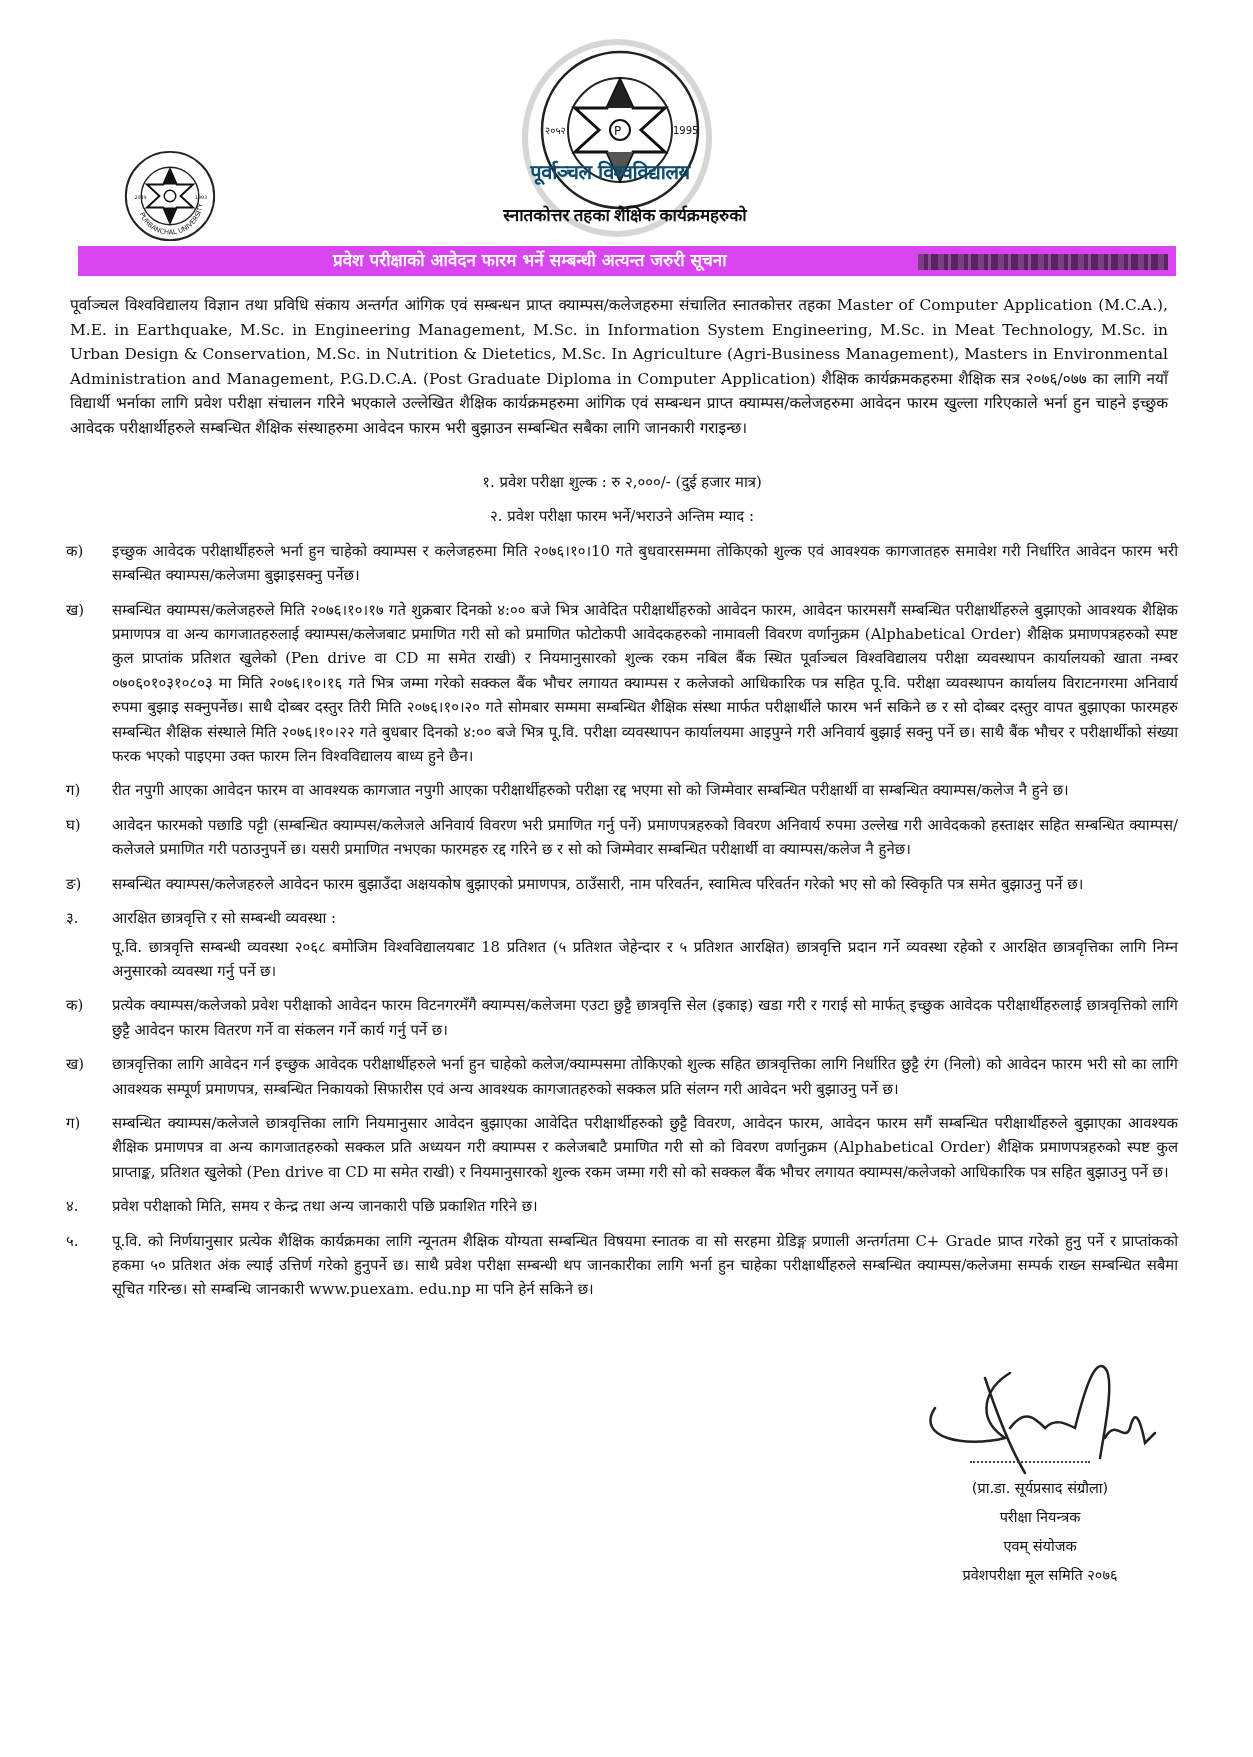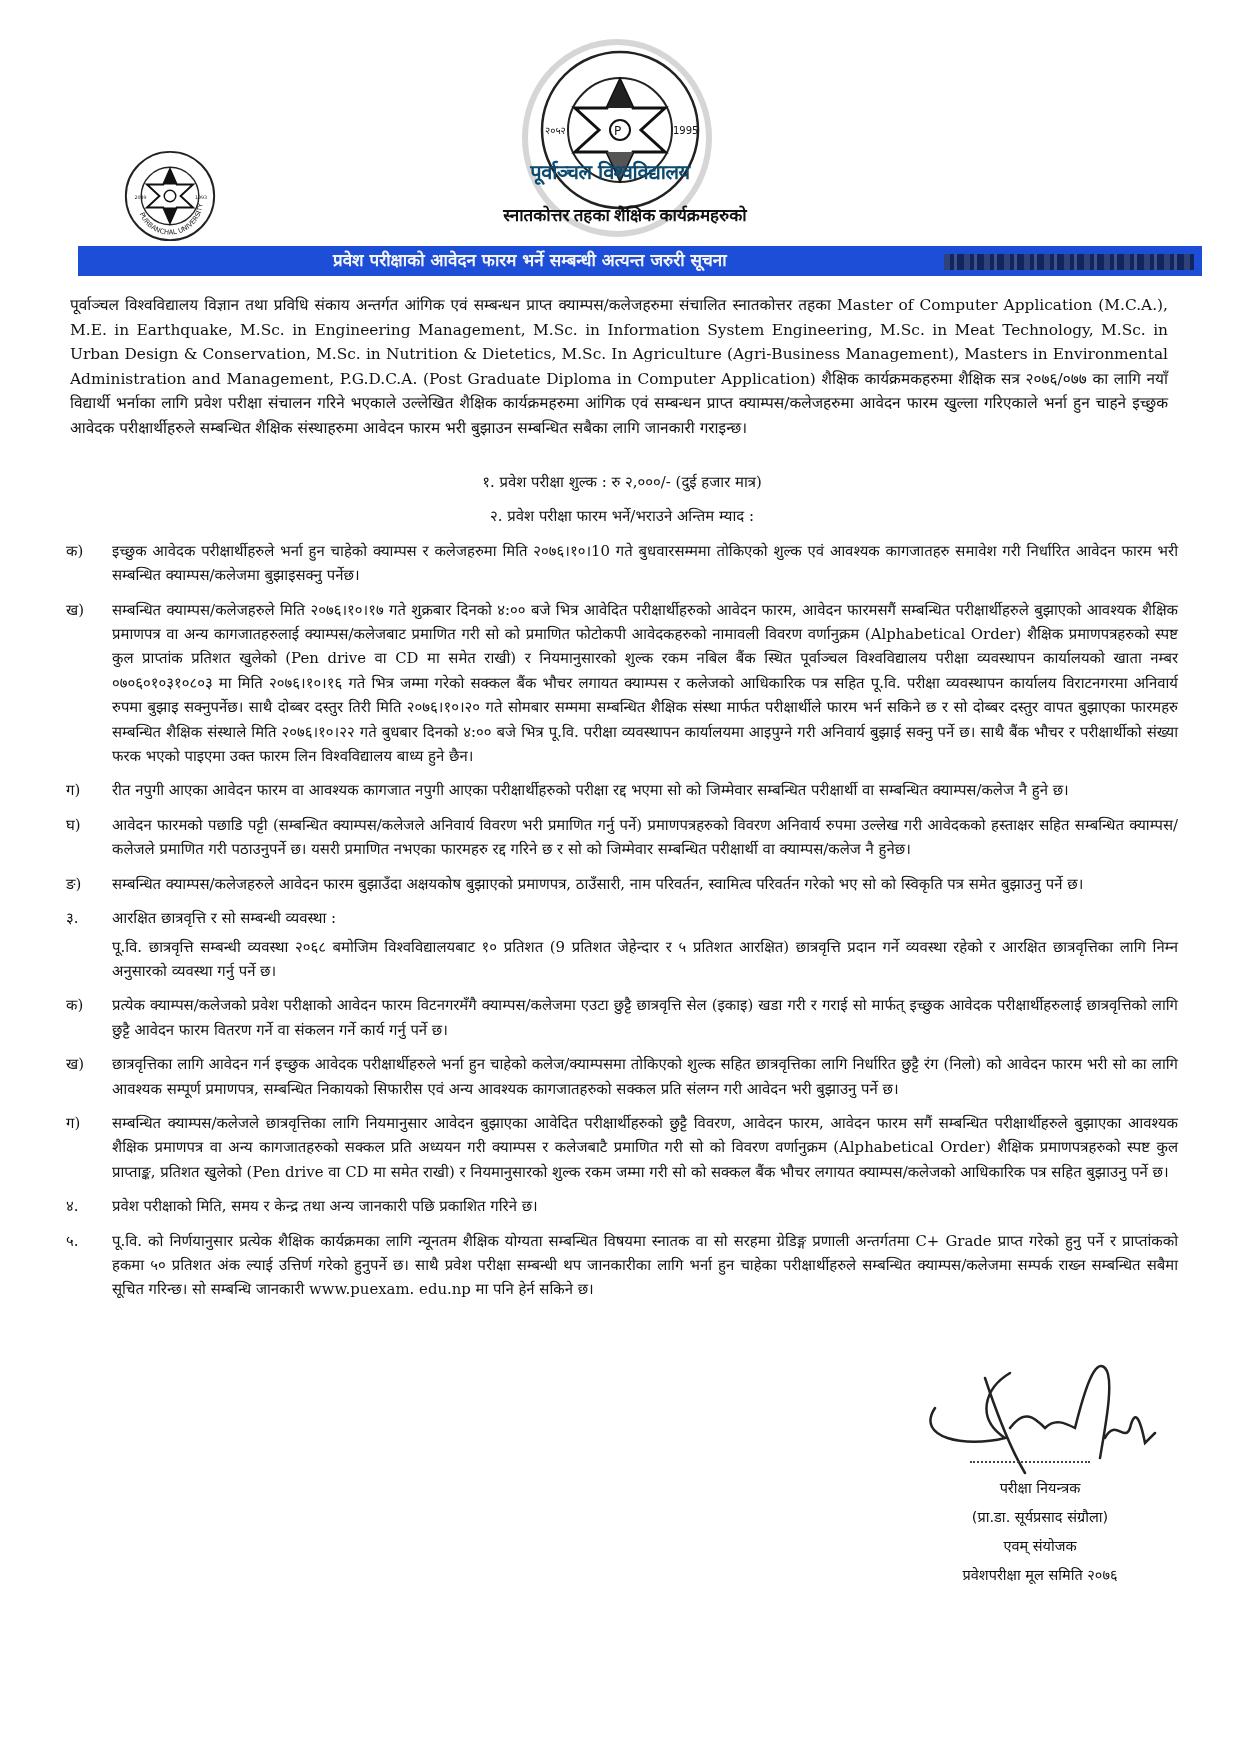--- a/index.html
+++ b/index.html
@@ -14,21 +14,21 @@
       position: absolute; left: 500px; top: 158px; width: 220px; text-align: center;
       font-family: "DejaVu Sans", sans-serif; font-weight: bold; font-size: 20px;
       color: #0c4a6e; letter-spacing: -0.5px;
     }
     .sub-title {
       position: absolute; left: 425px; top: 203px; width: 400px; text-align: center;
       font-family: Liberation Serif, serif; font-weight: bold; font-size: 17px; color: #111;
     }
     .banner {
       position: absolute; left: 78px; top: 246px; width: 1098px; height: 30px;
-      background: #1d4ed8; color: #fff; display: flex; align-items: center; padding-left: 26px;
+      background: #d946ef; color: #fff; display: flex; align-items: center;
     }
     .banner-text {
       position: absolute; left: 255px; top: 2px;
       font-family: "DejaVu Sans", sans-serif; font-size: 17px; font-weight: bold; color: #f4f4f4;
     }
     .banner-noise {
       position: absolute; right: 8px; top: 8px; width: 250px; height: 16px;
       background: repeating-linear-gradient(90deg, #3a3a3a 0 6px, #0a0a0a 6px 10px, #555 10px 13px, #0a0a0a 13px 20px);
       opacity: 0.6;
     }
@@ -125,21 +125,21 @@
     </div>
     <div class="item">
       <span class="num">ङ)</span>
       <span class="txt">सम्बन्धित क्याम्पस/कलेजहरुले आवेदन फारम बुझाउँदा अक्षयकोष बुझाएको प्रमाणपत्र, ठाउँसारी, नाम परिवर्तन, स्वामित्व परिवर्तन गरेको भए सो को स्विकृति पत्र समेत बुझाउनु पर्ने छ।</span>
     </div>
 
     <div class="item" style="margin-bottom:4px;">
       <span class="num">३.</span>
       <span class="txt">आरक्षित छात्रवृत्ति र सो सम्बन्धी व्यवस्था :</span>
     </div>
-    <div class="plain">पू.वि. छात्रवृत्ति सम्बन्धी व्यवस्था २०६८ बमोजिम विश्वविद्यालयबाट १० प्रतिशत (9 प्रतिशत जेहेन्दार र ५ प्रतिशत आरक्षित) छात्रवृत्ति प्रदान गर्ने व्यवस्था रहेको र आरक्षित छात्रवृत्तिका लागि निम्न अनुसारको व्यवस्था गर्नु पर्ने छ।</div>
+    <div class="plain">पू.वि. छात्रवृत्ति सम्बन्धी व्यवस्था २०६८ बमोजिम विश्वविद्यालयबाट 18 प्रतिशत (५ प्रतिशत जेहेन्दार र ५ प्रतिशत आरक्षित) छात्रवृत्ति प्रदान गर्ने व्यवस्था रहेको र आरक्षित छात्रवृत्तिका लागि निम्न अनुसारको व्यवस्था गर्नु पर्ने छ।</div>
 
     <div class="item">
       <span class="num">क)</span>
       <span class="txt">प्रत्येक क्याम्पस/कलेजको प्रवेश परीक्षाको आवेदन फारम विटनगरमँगै क्याम्पस/कलेजमा एउटा छुट्टै छात्रवृत्ति सेल (इकाइ) खडा गरी र गराई सो मार्फत् इच्छुक आवेदक परीक्षार्थीहरुलाई छात्रवृत्तिको लागि छुट्टै आवेदन फारम वितरण गर्ने वा संकलन गर्ने कार्य गर्नु पर्ने छ।</span>
     </div>
     <div class="item">
       <span class="num">ख)</span>
       <span class="txt">छात्रवृत्तिका लागि आवेदन गर्न इच्छुक आवेदक परीक्षार्थीहरुले भर्ना हुन चाहेको कलेज/क्याम्पसमा तोकिएको शुल्क सहित छात्रवृत्तिका लागि निर्धारित छुट्टै रंग (निलो) को आवेदन फारम भरी सो का लागि आवश्यक सम्पूर्ण प्रमाणपत्र, सम्बन्धित निकायको सिफारीस एवं अन्य आवश्यक कागजातहरुको सक्कल प्रति संलग्न गरी आवेदन भरी बुझाउनु पर्ने छ।</span>
     </div>
     <div class="item">
@@ -155,18 +155,18 @@
       <span class="txt">पू.वि. को निर्णयानुसार प्रत्येक शैक्षिक कार्यक्रमका लागि न्यूनतम शैक्षिक योग्यता सम्बन्धित विषयमा स्नातक वा सो सरहमा ग्रेडिङ्ग प्रणाली अन्तर्गतमा C+ Grade प्राप्त गरेको हुनु पर्ने र प्राप्तांकको हकमा ५० प्रतिशत अंक ल्याई उत्तिर्ण गरेको हुनुपर्ने छ। साथै प्रवेश परीक्षा सम्बन्धी थप जानकारीका लागि भर्ना हुन चाहेका परीक्षार्थीहरुले सम्बन्धित क्याम्पस/कलेजमा सम्पर्क राख्न सम्बन्धित सबैमा सूचित गरिन्छ। सो सम्बन्धि जानकारी www.puexam. edu.np मा पनि हेर्न सकिने छ।</span>
     </div>
   </div>
 
   <svg class="sign-svg" viewBox="0 0 260 140">
     <path d="M20,60 C0,90 50,100 90,90 C60,70 70,40 95,25 M70,30 C80,60 95,100 110,125 M95,80 C110,60 120,70 130,80 C140,70 150,75 160,80 C170,40 180,10 190,20 C200,30 190,80 185,110 M190,90 C200,70 210,95 215,80 C220,60 225,70 230,95 L240,85" fill="none" stroke="#222" stroke-width="2.5" stroke-linecap="round"></path>
   </svg>
   <div class="dots"></div>
 
   <div class="sign-names">
+    <div>(प्रा.डा. सूर्यप्रसाद संग्रौला)</div>
     <div>परीक्षा नियन्त्रक</div>
-    <div>(प्रा.डा. सूर्यप्रसाद संग्रौला)</div>
     <div>एवम् संयोजक</div>
     <div>प्रवेशपरीक्षा मूल समिति २०७६</div>
   </div>
 </div>
 
 </body></html>

